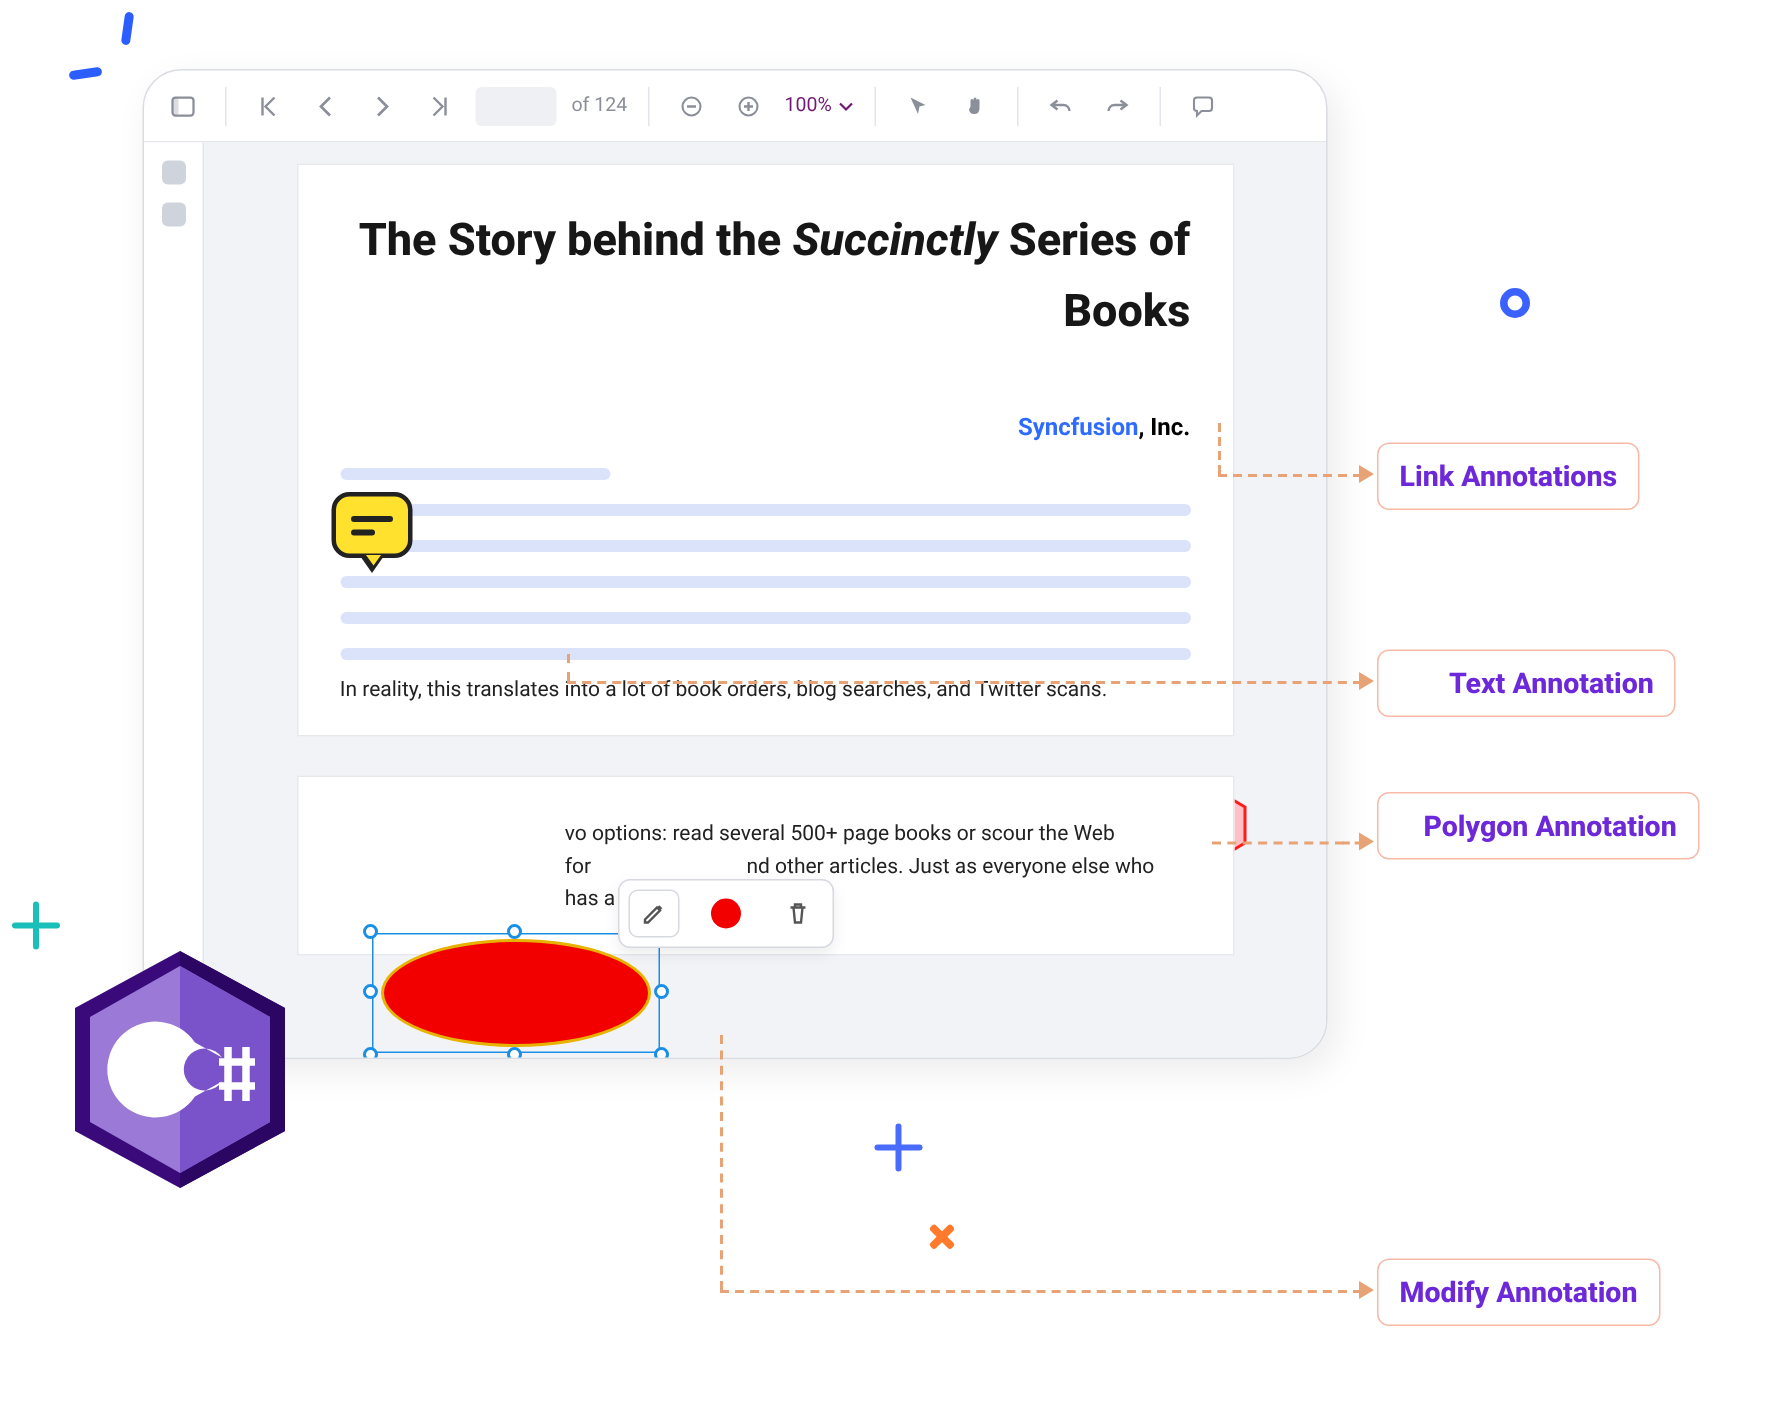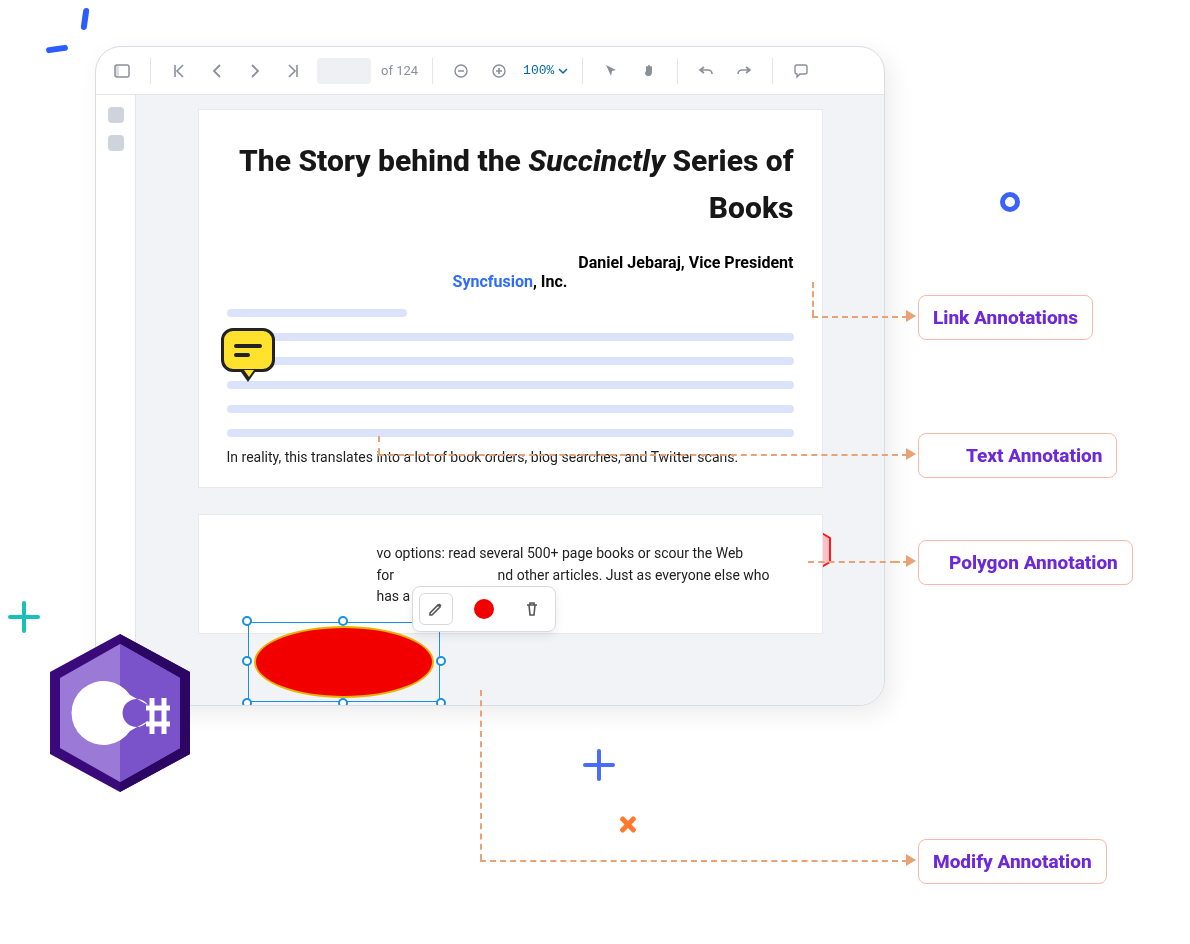--- a/index.html
+++ b/index.html
@@ -75,21 +75,21 @@
     width: 28px; height: 28px; display:flex; align-items:center; justify-content:center;
     color:#8b8f9a; cursor:pointer; border-radius:4px;
   }
   .tbtn svg { width:16px; height:16px; display:block; }
   .tsep { width:1px; height:26px; background:#e3e5eb; margin:0 4px; }
   .page-input {
     width: 54px; height: 26px; background:#eef0f4; border:none; border-radius:4px;
     text-align:center; color:#555;
   }
   .page-of { color:#8b8f9a; font-size:13px; }
-  .zoom-label { color:#0369a1; font-size:13px; display:flex; align-items:center; gap:4px; cursor:pointer;font-family:Liberation Mono, monospace; }
+  .zoom-label { color:#701a75; font-size:13px; display:flex; align-items:center; gap:4px; cursor:pointer; }
   .zoom-label svg { width:10px; height:10px; }
 
   .body-area {
     position:relative; display:flex; height: calc(100% - 48px);
   }
   .thumb-rail {
     width: 40px; border-right:1px solid #e3e5eb; padding-top:12px;
     display:flex; flex-direction:column; align-items:center; gap:12px;
     background:#fff;
   }
@@ -107,21 +107,21 @@
   }
   .page + .page { margin-top: 26px; }
 
   .title-line {
     font-weight: 800; font-size: 30px; text-align: right; line-height:1.55;
     color:#171717;
   }
   .title-line .italic { font-style: italic; }
 
   .author { text-align:right; margin-top: 22px; font-weight:700; font-size:16px; }
-  .author-sub { text-align:center; font-weight:700; font-size:16px; }
+  .author-sub { text-align:right; font-weight:700; font-size:16px;margin-top:44px; }
   .author-sub .link { color:#2e6bff; }
 
   .placeholder-lines { margin-top: 18px; }
   .pl { height:8px; background:#dbe3fb; border-radius:4px; margin-top:16px; }
   .pl.short { width:180px; }
 
   .sticky-note {
     position:absolute; left: 22px; top: 218px;
     width: 56px; height: 50px;
   }
@@ -308,21 +308,20 @@
   <div class="body-area">
     <div class="thumb-rail">
       <div class="sq"></div>
       <div class="sq"></div>
     </div>
     <div class="doc-scroll">
       <div class="page">
         <div>
           <div class="title-line"><span>The Story behind the </span><span class="italic">Succinctly</span><span> Series of Books</span></div>
         </div>
-        <div class="author">Daniel Jebaraj, Vice President</div>
         <div class="author-sub">
           <span class="link">Syncfusion</span><span>, Inc.</span>
         </div>
 
         <div class="placeholder-lines">
           <div class="pl short"></div>
           <div class="pl"></div>
           <div class="pl"></div>
           <div class="pl"></div>
           <div class="pl"></div>
@@ -381,21 +380,21 @@
     <div class="ftb-btn noborder">
       <svg width="18" height="18" viewBox="0 0 18 18">
           <path d="M4 5h10M7 5V3h4v2M6 5l1 10h4l1-10" fill="none" stroke="#555" stroke-width="1.6"></path>
         </svg>
     </div>
   </div>
 </div>
 
 <div class="callout" style="left:918px; top:295px;">Link Annotations</div>
 <div class="callout" style="left:918px; top:433px;padding-left:47px;">Text Annotation</div>
-<div class="callout" style="left:918px; top:540px;padding-left:30px;">Polygon Annotation</div>
+<div class="callout" style="left:918px; top:528px;padding-left:30px;">Polygon Annotation</div>
 <div class="callout" style="left:918px; top:839px;">Modify Annotation</div>
 
 <div class="dash dash-v" style="left:812px; top:282px; height:34px;"></div>
 <div class="dash dash-h" style="left:812px; top:316px; width:96px;"></div>
 <div class="arrow-r" style="left:906px; top:310px;"></div>
 
 <div class="dash dash-v" style="left:378px; top:436px; height:18px;"></div>
 <div class="dash dash-h" style="left:378px; top:454px; width:530px;"></div>
 <div class="arrow-r" style="left:906px; top:448px;"></div>
 

